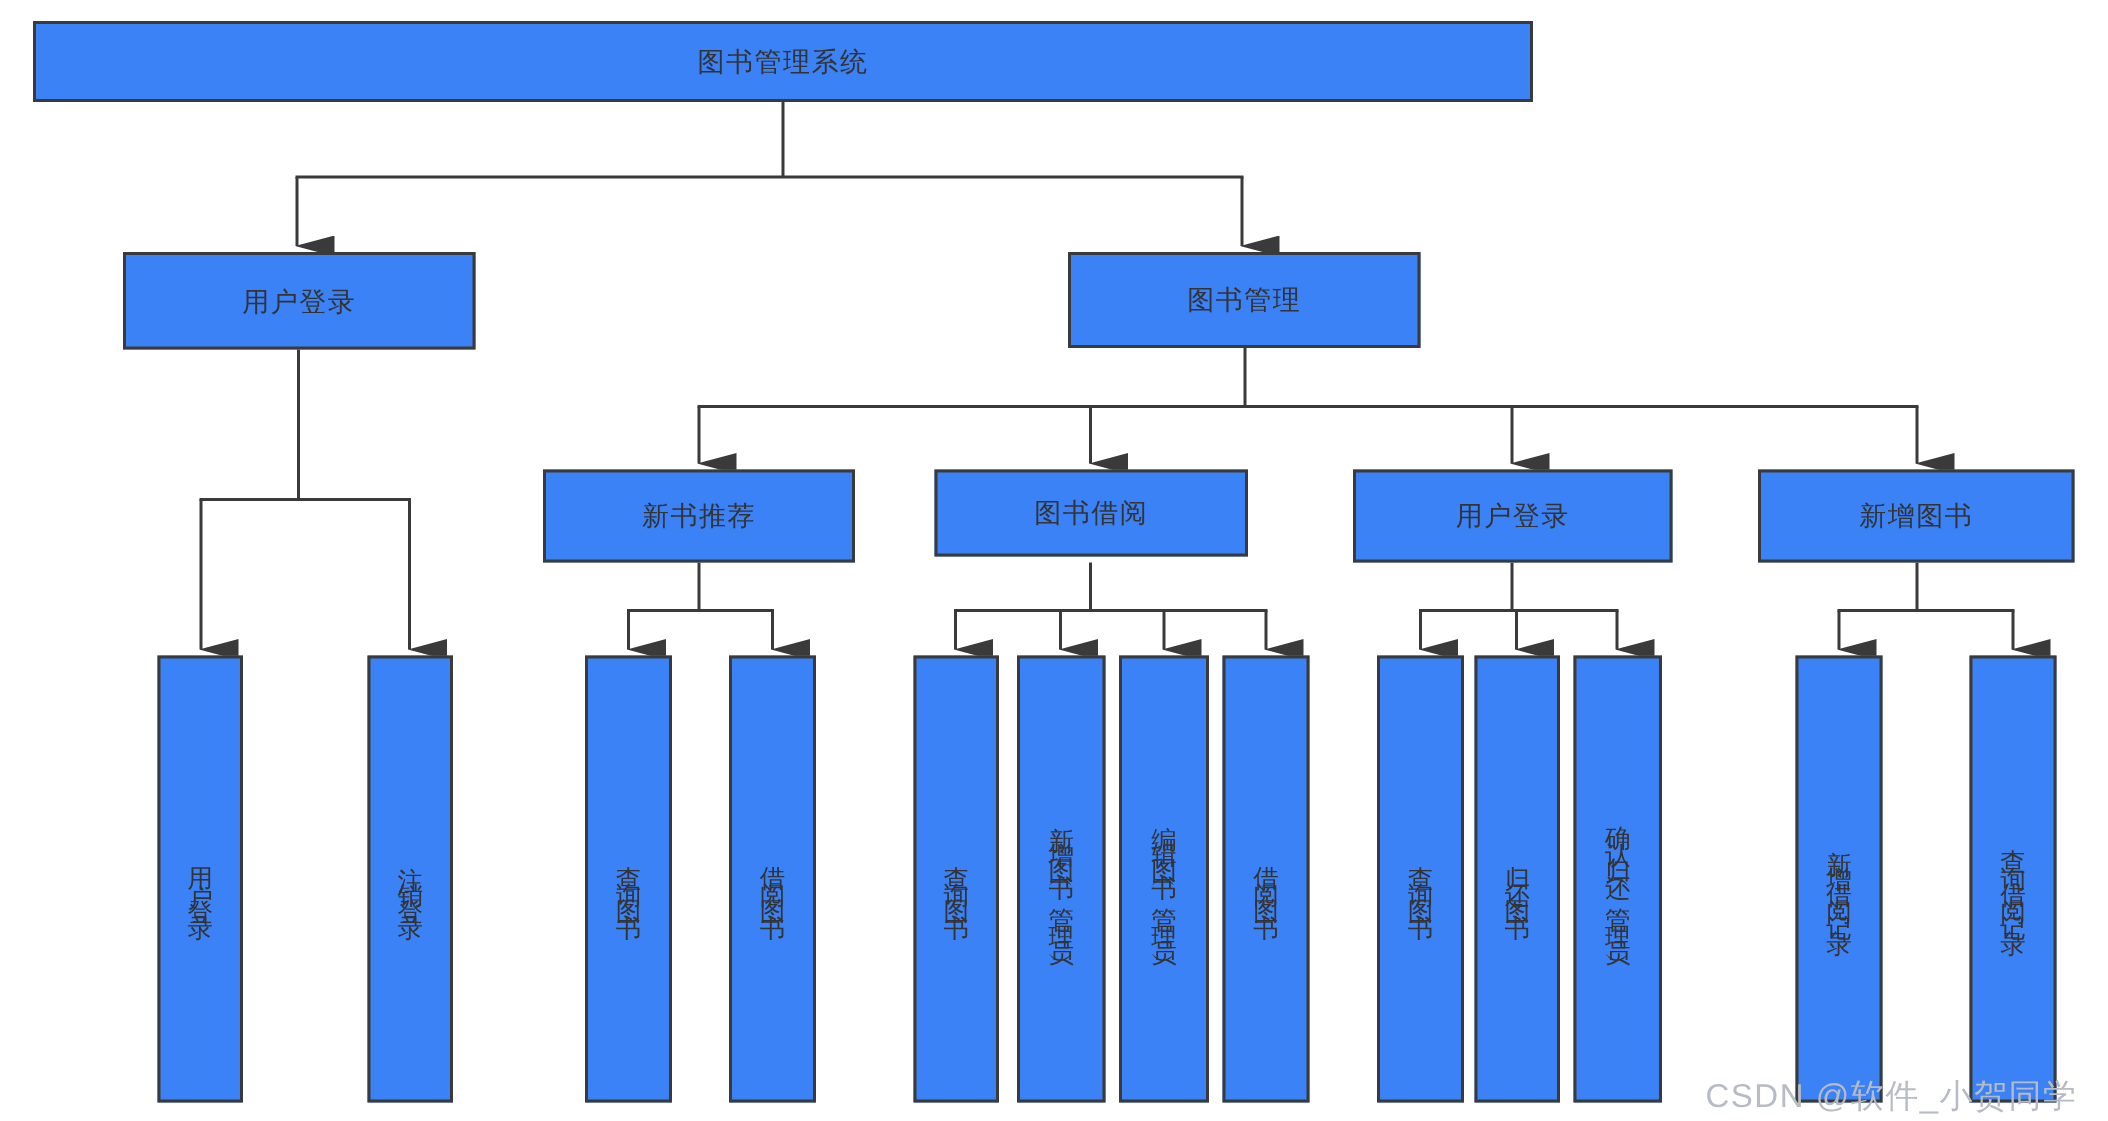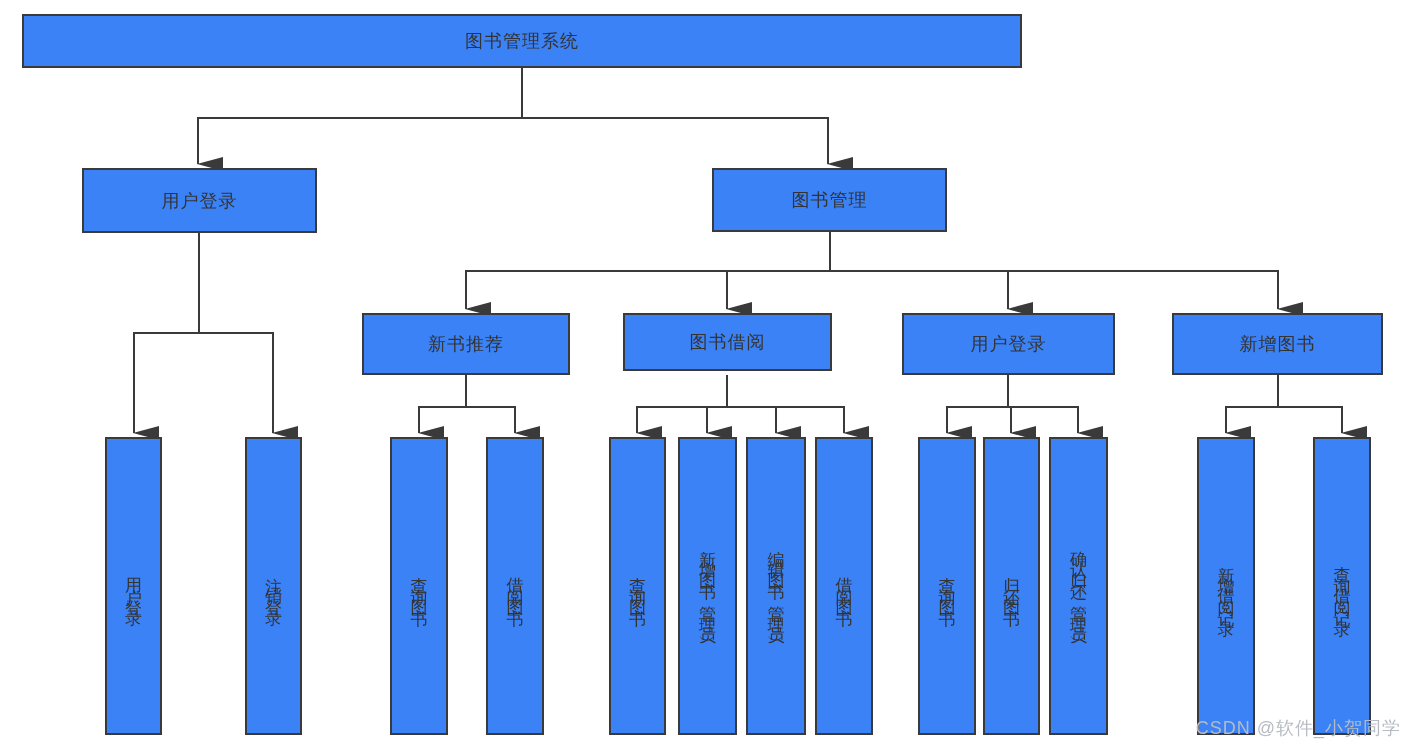--- a/index.html
+++ b/index.html
@@ -32,24 +32,24 @@
   .vnode{font-size:17px;}
   .vnode .vtext{
     writing-mode:vertical-rl;
     text-orientation:mixed;
     letter-spacing:11px;
     line-height:1;
     white-space:nowrap;
   }
   #watermark{
     position:absolute;
-    right:4px;top:716px;
+    right:20px;top:716px;
     z-index:3;
     color:var(--watermark);
-    font-size:18px;
+    font-size:22px;
     letter-spacing:1px;
     white-space:nowrap;
   }
 </style>
 </head>
 <body>
 
 <div id="canvas">
 
   <svg id="wires" viewBox="0 0 1405 747" xmlns="http://www.w3.org/2000/svg">

